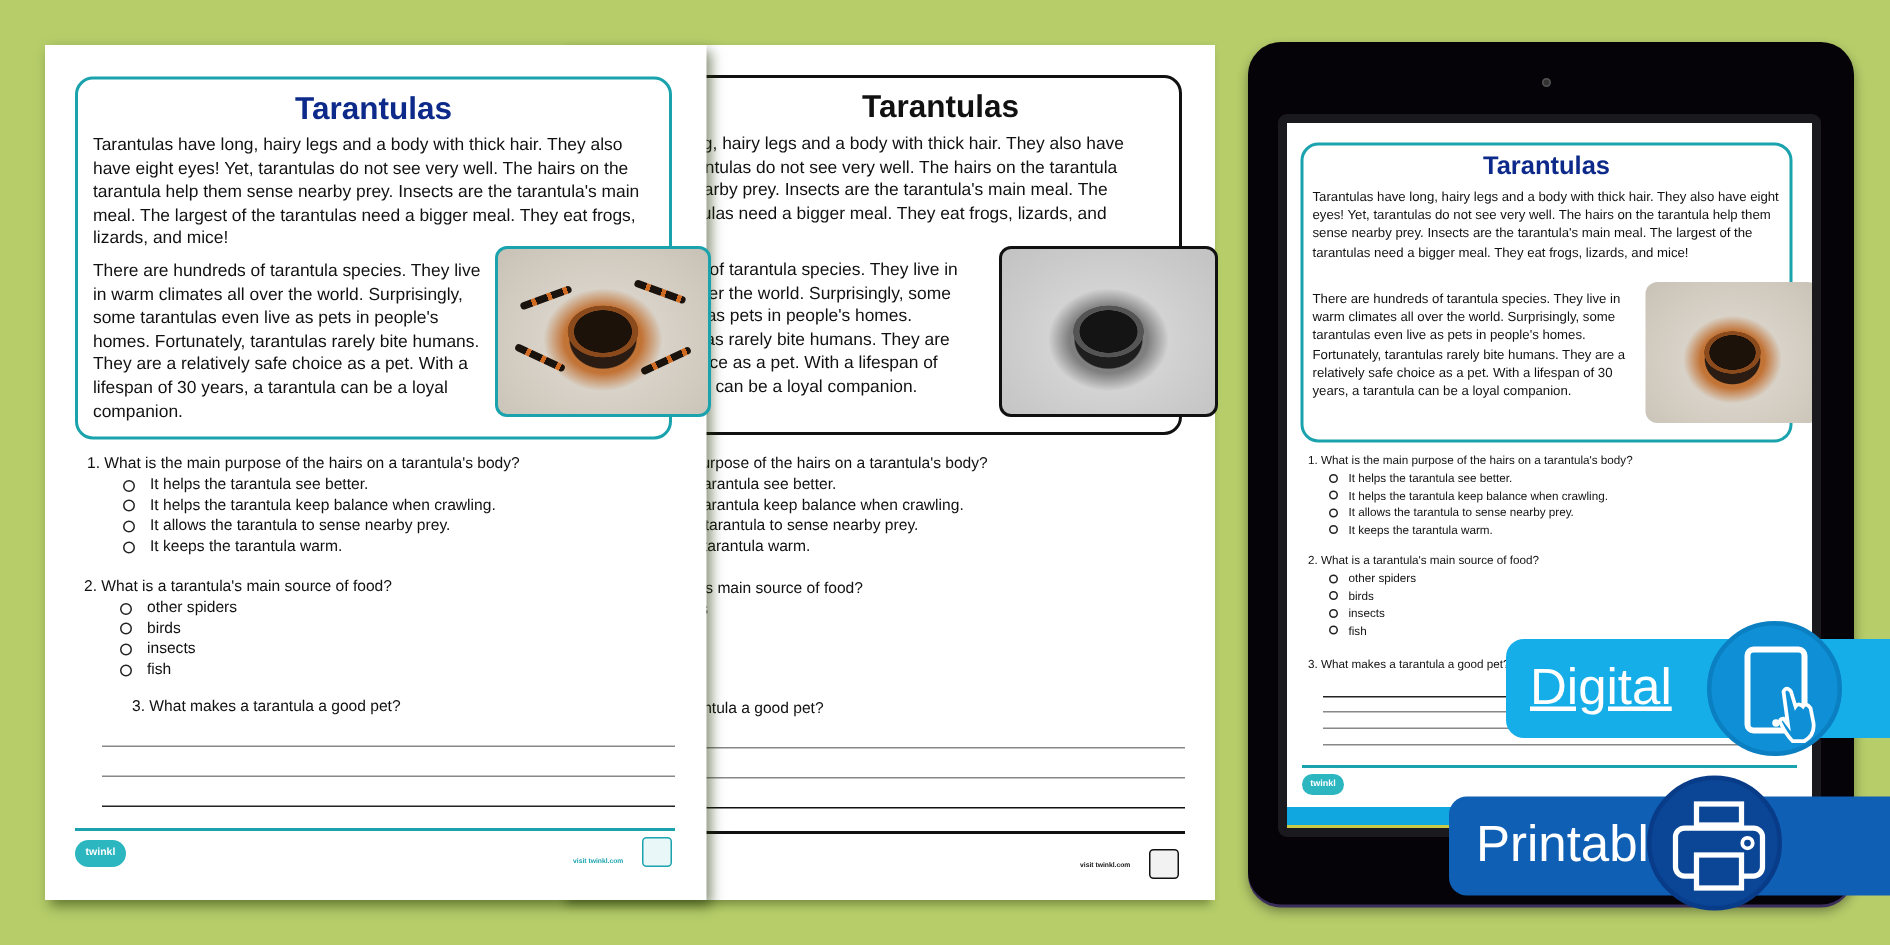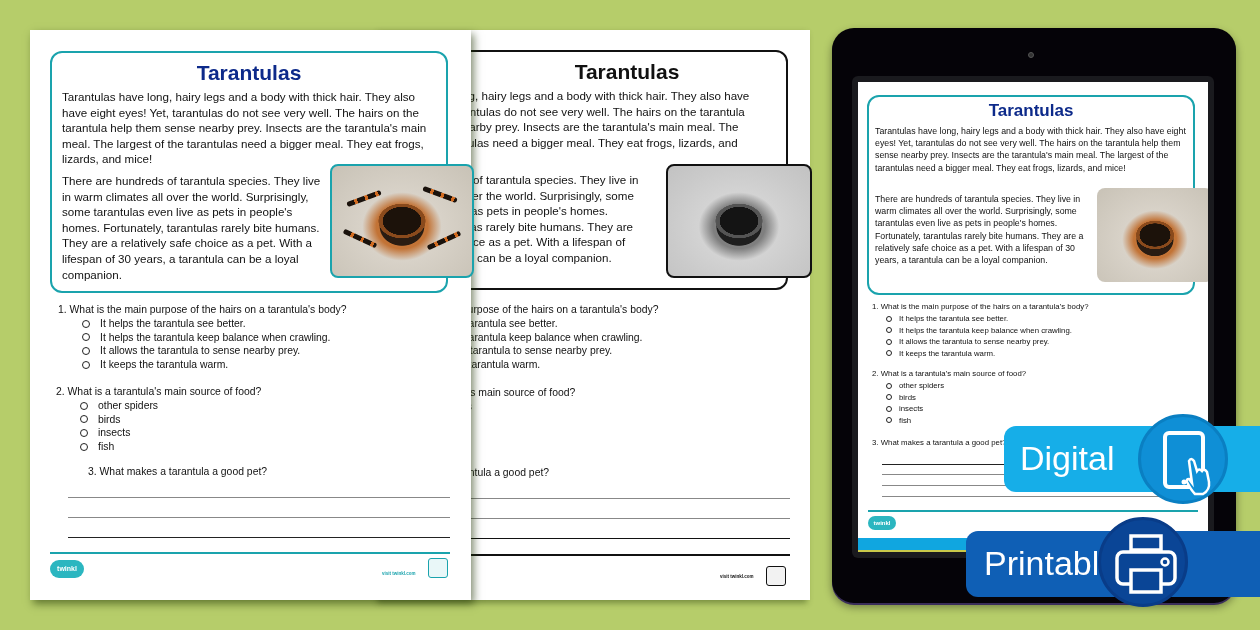--- a/index.html
+++ b/index.html
@@ -49,21 +49,21 @@
   #screen .title { font-size: 17px; line-height: 20px; color: #0d2a8a; }
   #screen .q { font-size: 7.8px; }
   #screen .q-text { line-height: 12px; }
   #screen .opt { line-height: 11.5px; margin-left: 14px; }
   #screen .radio { width: 6px; height: 6px; margin-right: 7px; }
   #screen-bottom-bar { position: absolute; left: 0; bottom: 0; width: 100%; height: 14px; background: #10a6e0; border-bottom: 2px solid #c9c94a; }
 
   
   .tag { position: absolute; z-index: 6; color: #fff; font-size: 34px; }
   #tag-digital { left: 1004px; top: 426px; width: 256px; height: 66px; background: #16aee8; border-radius: 12px 0 0 12px; }
-  #tag-digital .label { position: absolute; left: 16px; top: 12px; line-height: 40px; }
+  #tag-digital .label { position: absolute; left: 16px; top: 12px; line-height: 40px; text-decoration: underline; }
   #tag-printable { left: 966px; top: 531px; width: 294px; height: 66px; background: #0f5fb5; border-radius: 12px 0 0 12px; }
   #tag-printable .label { position: absolute; left: 18px; top: 12px; line-height: 40px; }
   .tag-circle { position: absolute; width: 90px; height: 90px; border-radius: 50%; }
   #tag-digital .tag-circle { left: 134px; top: -12px; background: #0f8fd6; border: 3px solid #0a7fc2; }
   #tag-printable .tag-circle { left: 132px; top: -14px; background: #0a4596; border: 3px solid #093c88; }
   .tag-circle svg { position: absolute; left: 10px; top: 10px; }
 </style>
 </head>
 <body>
 

